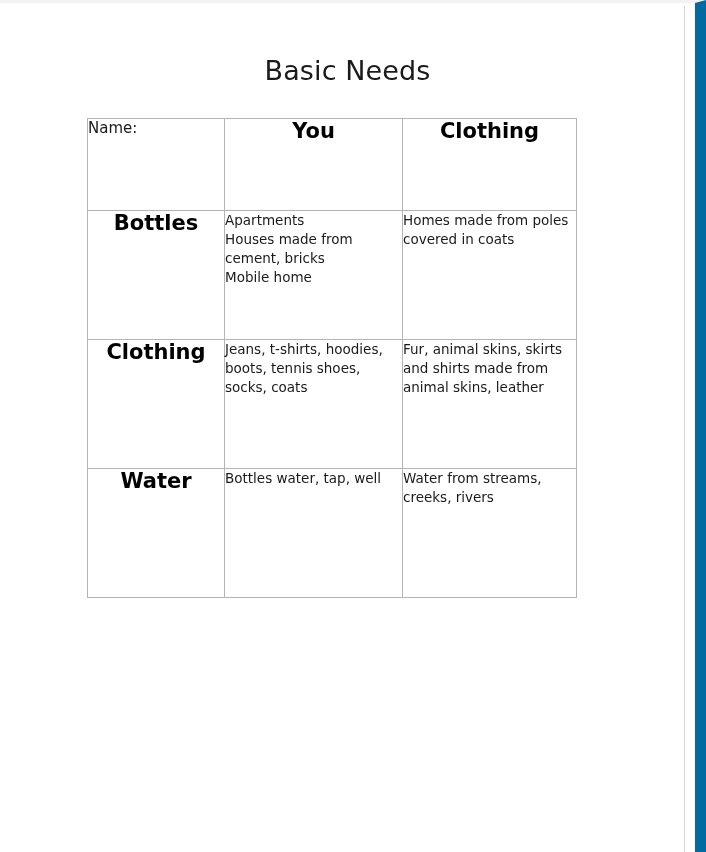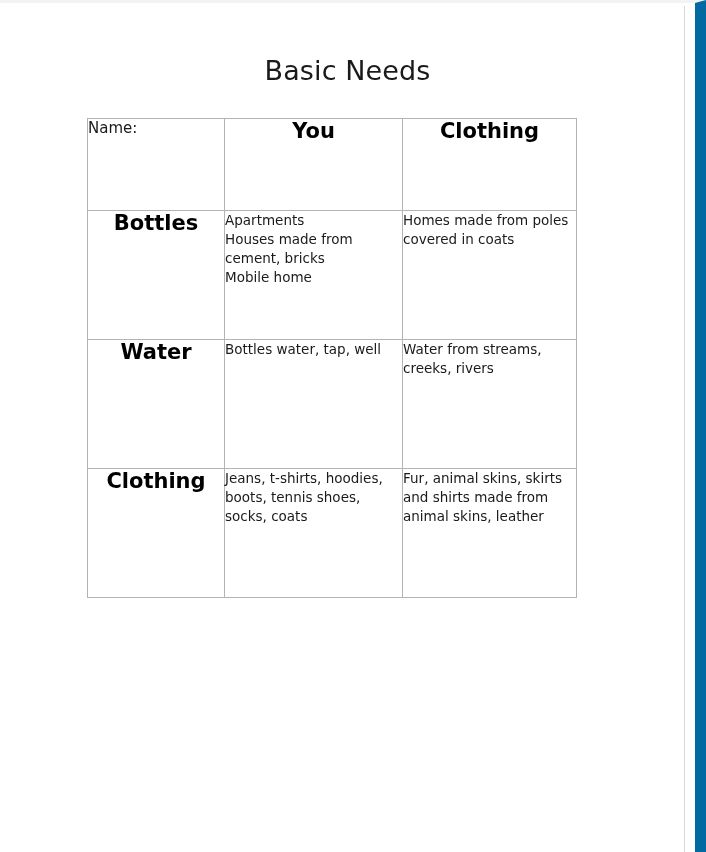--- a/index.html
+++ b/index.html
@@ -128,25 +128,25 @@
       <tr class="data-row">
         <td class="category-cell">Bottles</td>
         <td class="content-cell">Apartments
 Houses made from cement, bricks
 Mobile home</td>
         <td class="content-cell">Homes made from poles covered in coats</td>
       </tr>
 
 
       <tr class="data-row">
+        <td class="category-cell">Clothing</td>
+        <td class="content-cell">Jeans, t-shirts, hoodies, boots, tennis shoes, socks, coats</td>
+        <td class="content-cell">Fur, animal skins, skirts and shirts made from animal skins, leather</td>
+      </tr>
+
+      <tr class="data-row">
         <td class="category-cell">Water</td>
         <td class="content-cell">Bottles water, tap, well</td>
         <td class="content-cell">Water from streams, creeks, rivers</td>
-      </tr>
-
-      <tr class="data-row">
-        <td class="category-cell">Clothing</td>
-        <td class="content-cell">Jeans, t-shirts, hoodies, boots, tennis shoes, socks, coats</td>
-        <td class="content-cell">Fur, animal skins, skirts and shirts made from animal skins, leather</td>
       </tr>
     </tbody>
   </table>
 </div>
 
 </body></html>

